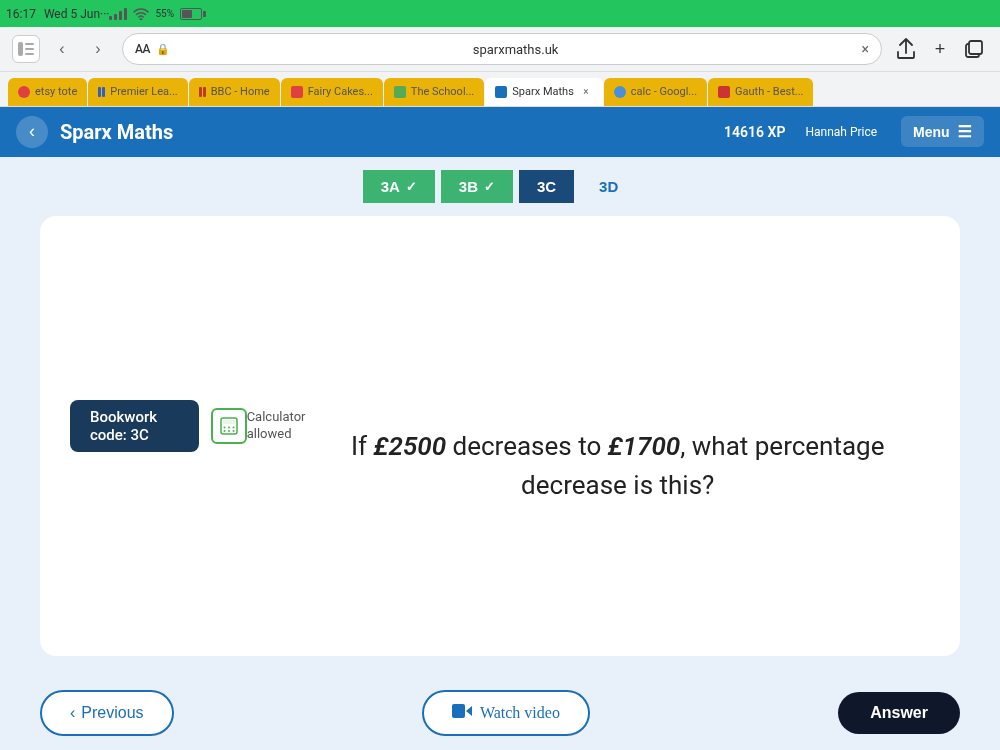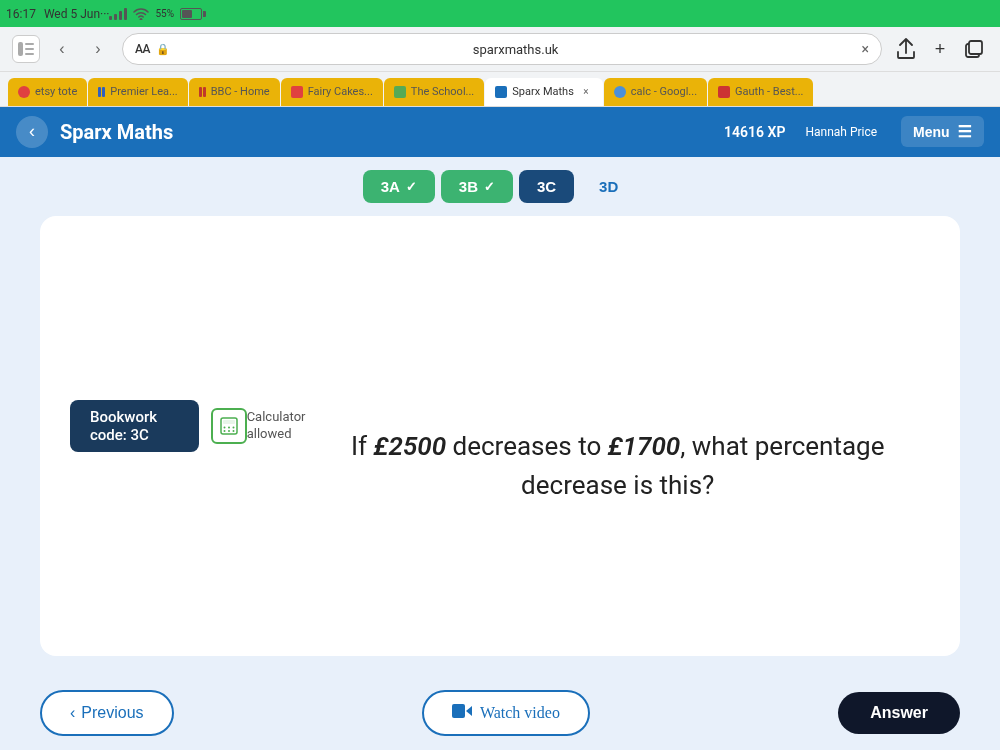--- a/index.html
+++ b/index.html
@@ -181,21 +181,21 @@
     .section-tabs {
       background: #e8f0fa;
       display: flex;
       align-items: center;
       justify-content: center;
       gap: 6px;
       padding: 12px 0;
     }
     .sec-tab {
       padding: 8px 18px;
-      border-radius: 8px;
+      border-radius: 0;
       font-size: 15px;
       font-weight: 600;
       cursor: pointer;
       border: none;
       display: flex;
       align-items: center;
       gap: 6px;
     }
     .sec-tab.green { background: #3cb371; color: #fff; }
     .sec-tab.active { background: #1a4a7a; color: #fff; }

